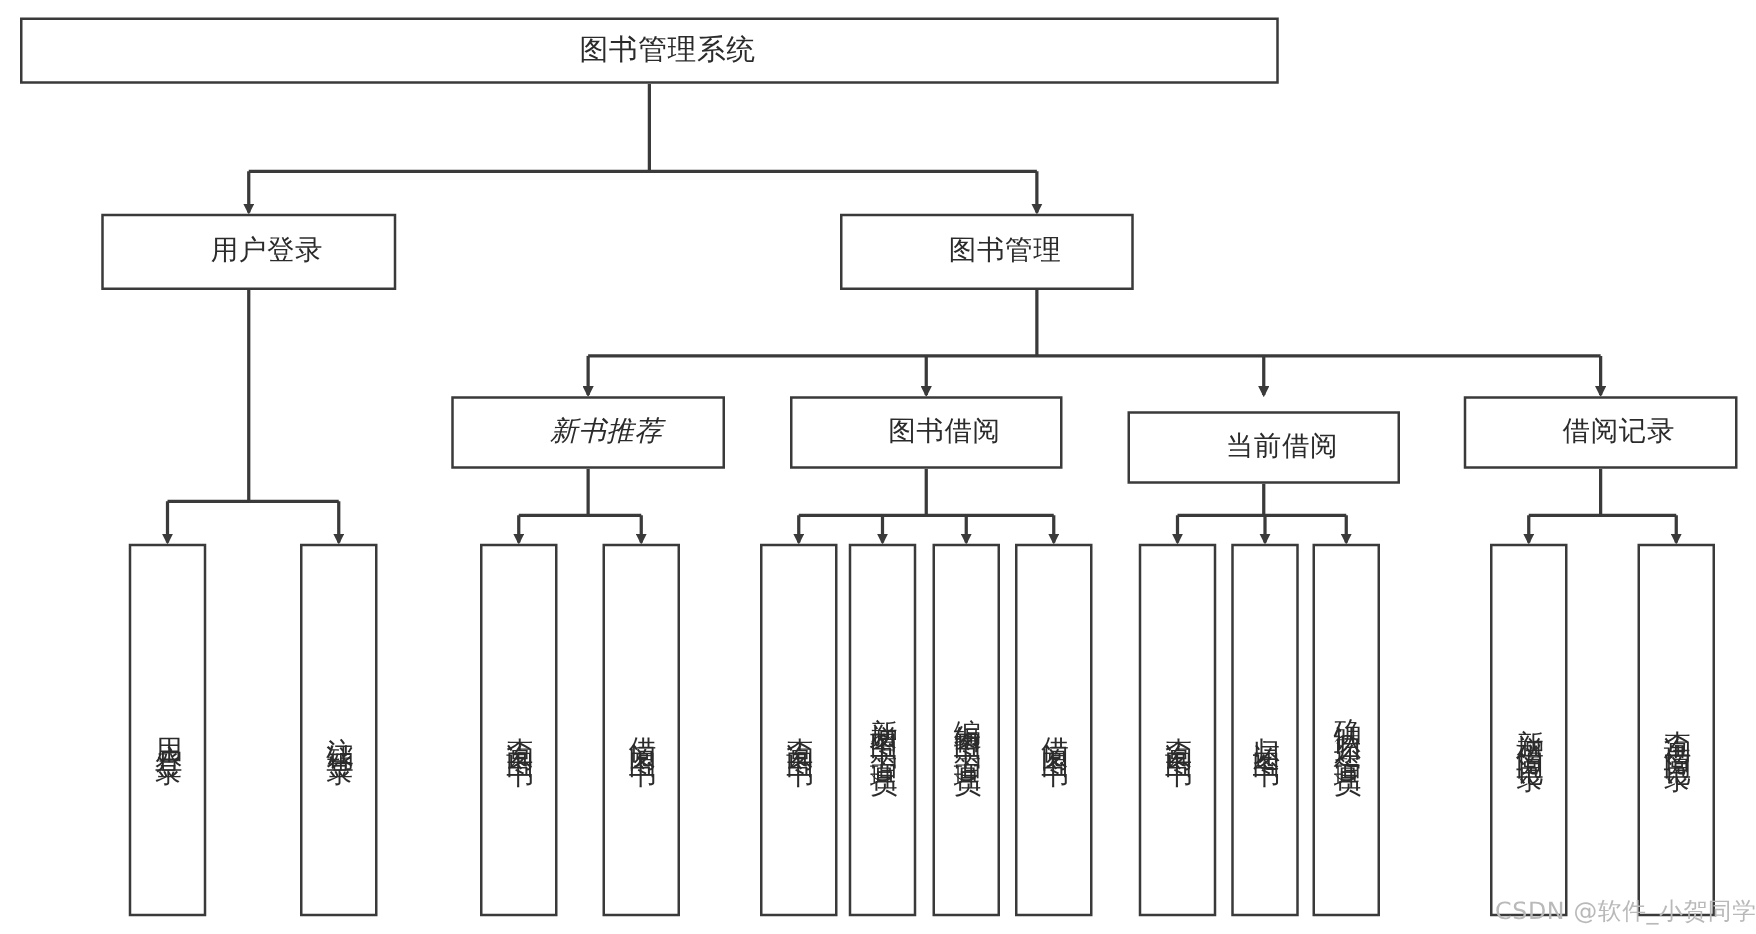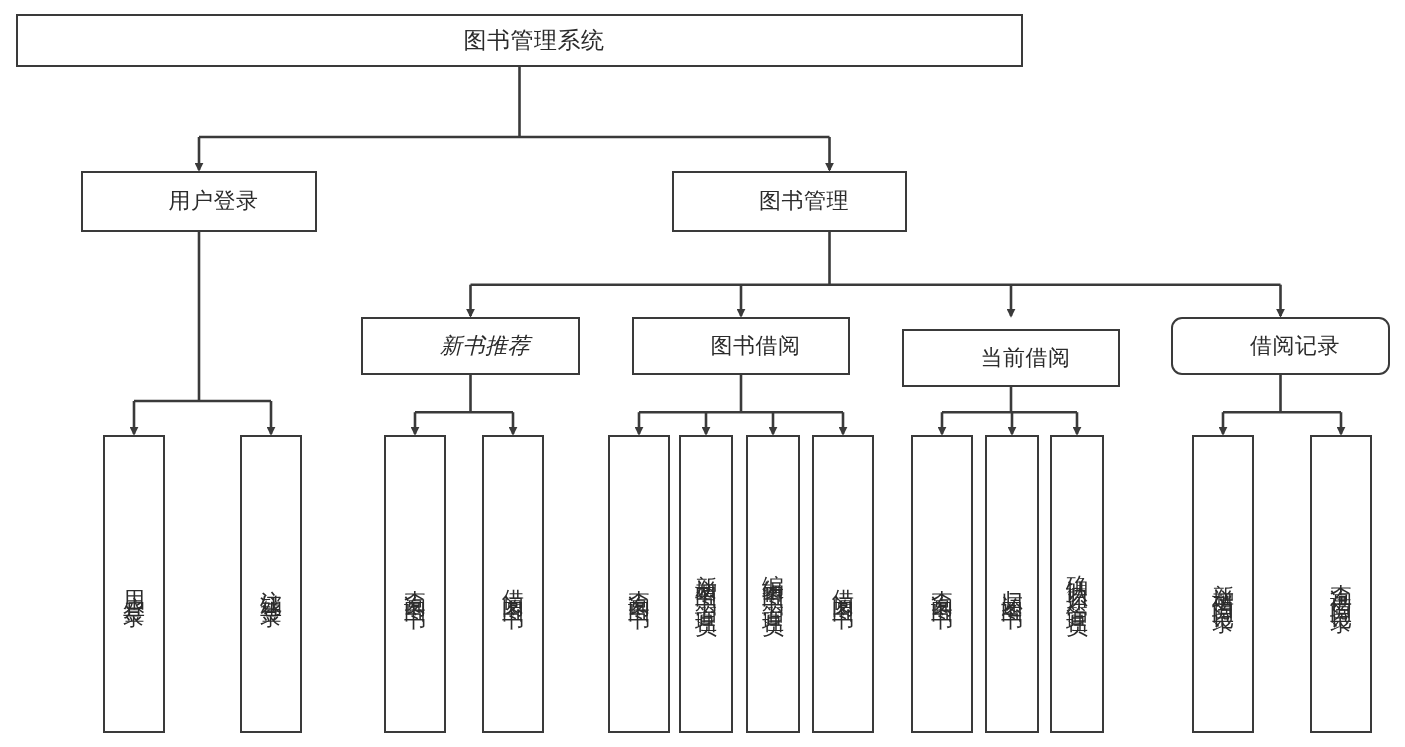--- a/index.html
+++ b/index.html
@@ -132,21 +132,21 @@
       </div>
       <div class="node lvl-3 horiz" style="left: 361px; top: 317px; width: 219px; height: 58px; font-style: italic;">
         <span class="node-label">新书推荐</span>
       </div>
       <div class="node lvl-3 horiz" style="left: 632px; top: 317px; width: 218px; height: 58px;">
         <span class="node-label">图书借阅</span>
       </div>
       <div class="node lvl-3 horiz" style="left: 902px; top: 317px; width: 218px; height: 58px; margin-top: 12px;">
         <span class="node-label">当前借阅</span>
       </div>
-      <div class="node lvl-3 horiz" style="left: 1171px; top: 317px; width: 219px; height: 58px; border-radius: 11px;">
+      <div class="node lvl-3 horiz" style="left: 1171px; top: 317px; width: 219px; height: 58px;">
         <span class="node-label">借阅记录</span>
       </div>
       <div class="node leaf" style="left: 103px; top: 435px; width: 62px; height: 298px;">
         <span class="node-label">用户登录</span>
       </div>
       <div class="node leaf" style="left: 240px; top: 435px; width: 62px; height: 298px;">
         <span class="node-label">注销登录</span>
       </div>
       <div class="node leaf" style="left: 384px; top: 435px; width: 62px; height: 298px;">
         <span class="node-label">查询图书</span>
@@ -175,13 +175,14 @@
       <div class="node leaf" style="left: 1050px; top: 435px; width: 54px; height: 298px;">
         <span class="node-label">确认归还（管理员）</span>
       </div>
       <div class="node leaf" style="left: 1192px; top: 435px; width: 62px; height: 298px;">
         <span class="node-label">新增借阅记录</span>
       </div>
       <div class="node leaf" style="left: 1310px; top: 435px; width: 62px; height: 298px;">
         <span class="node-label">查询借阅记录</span>
       </div>
     </div>
+  <div class="watermark" style="left: 1196px; top: 716px;">CSDN @软件_小贺同学</div>
 </div>
 
 </body></html>

